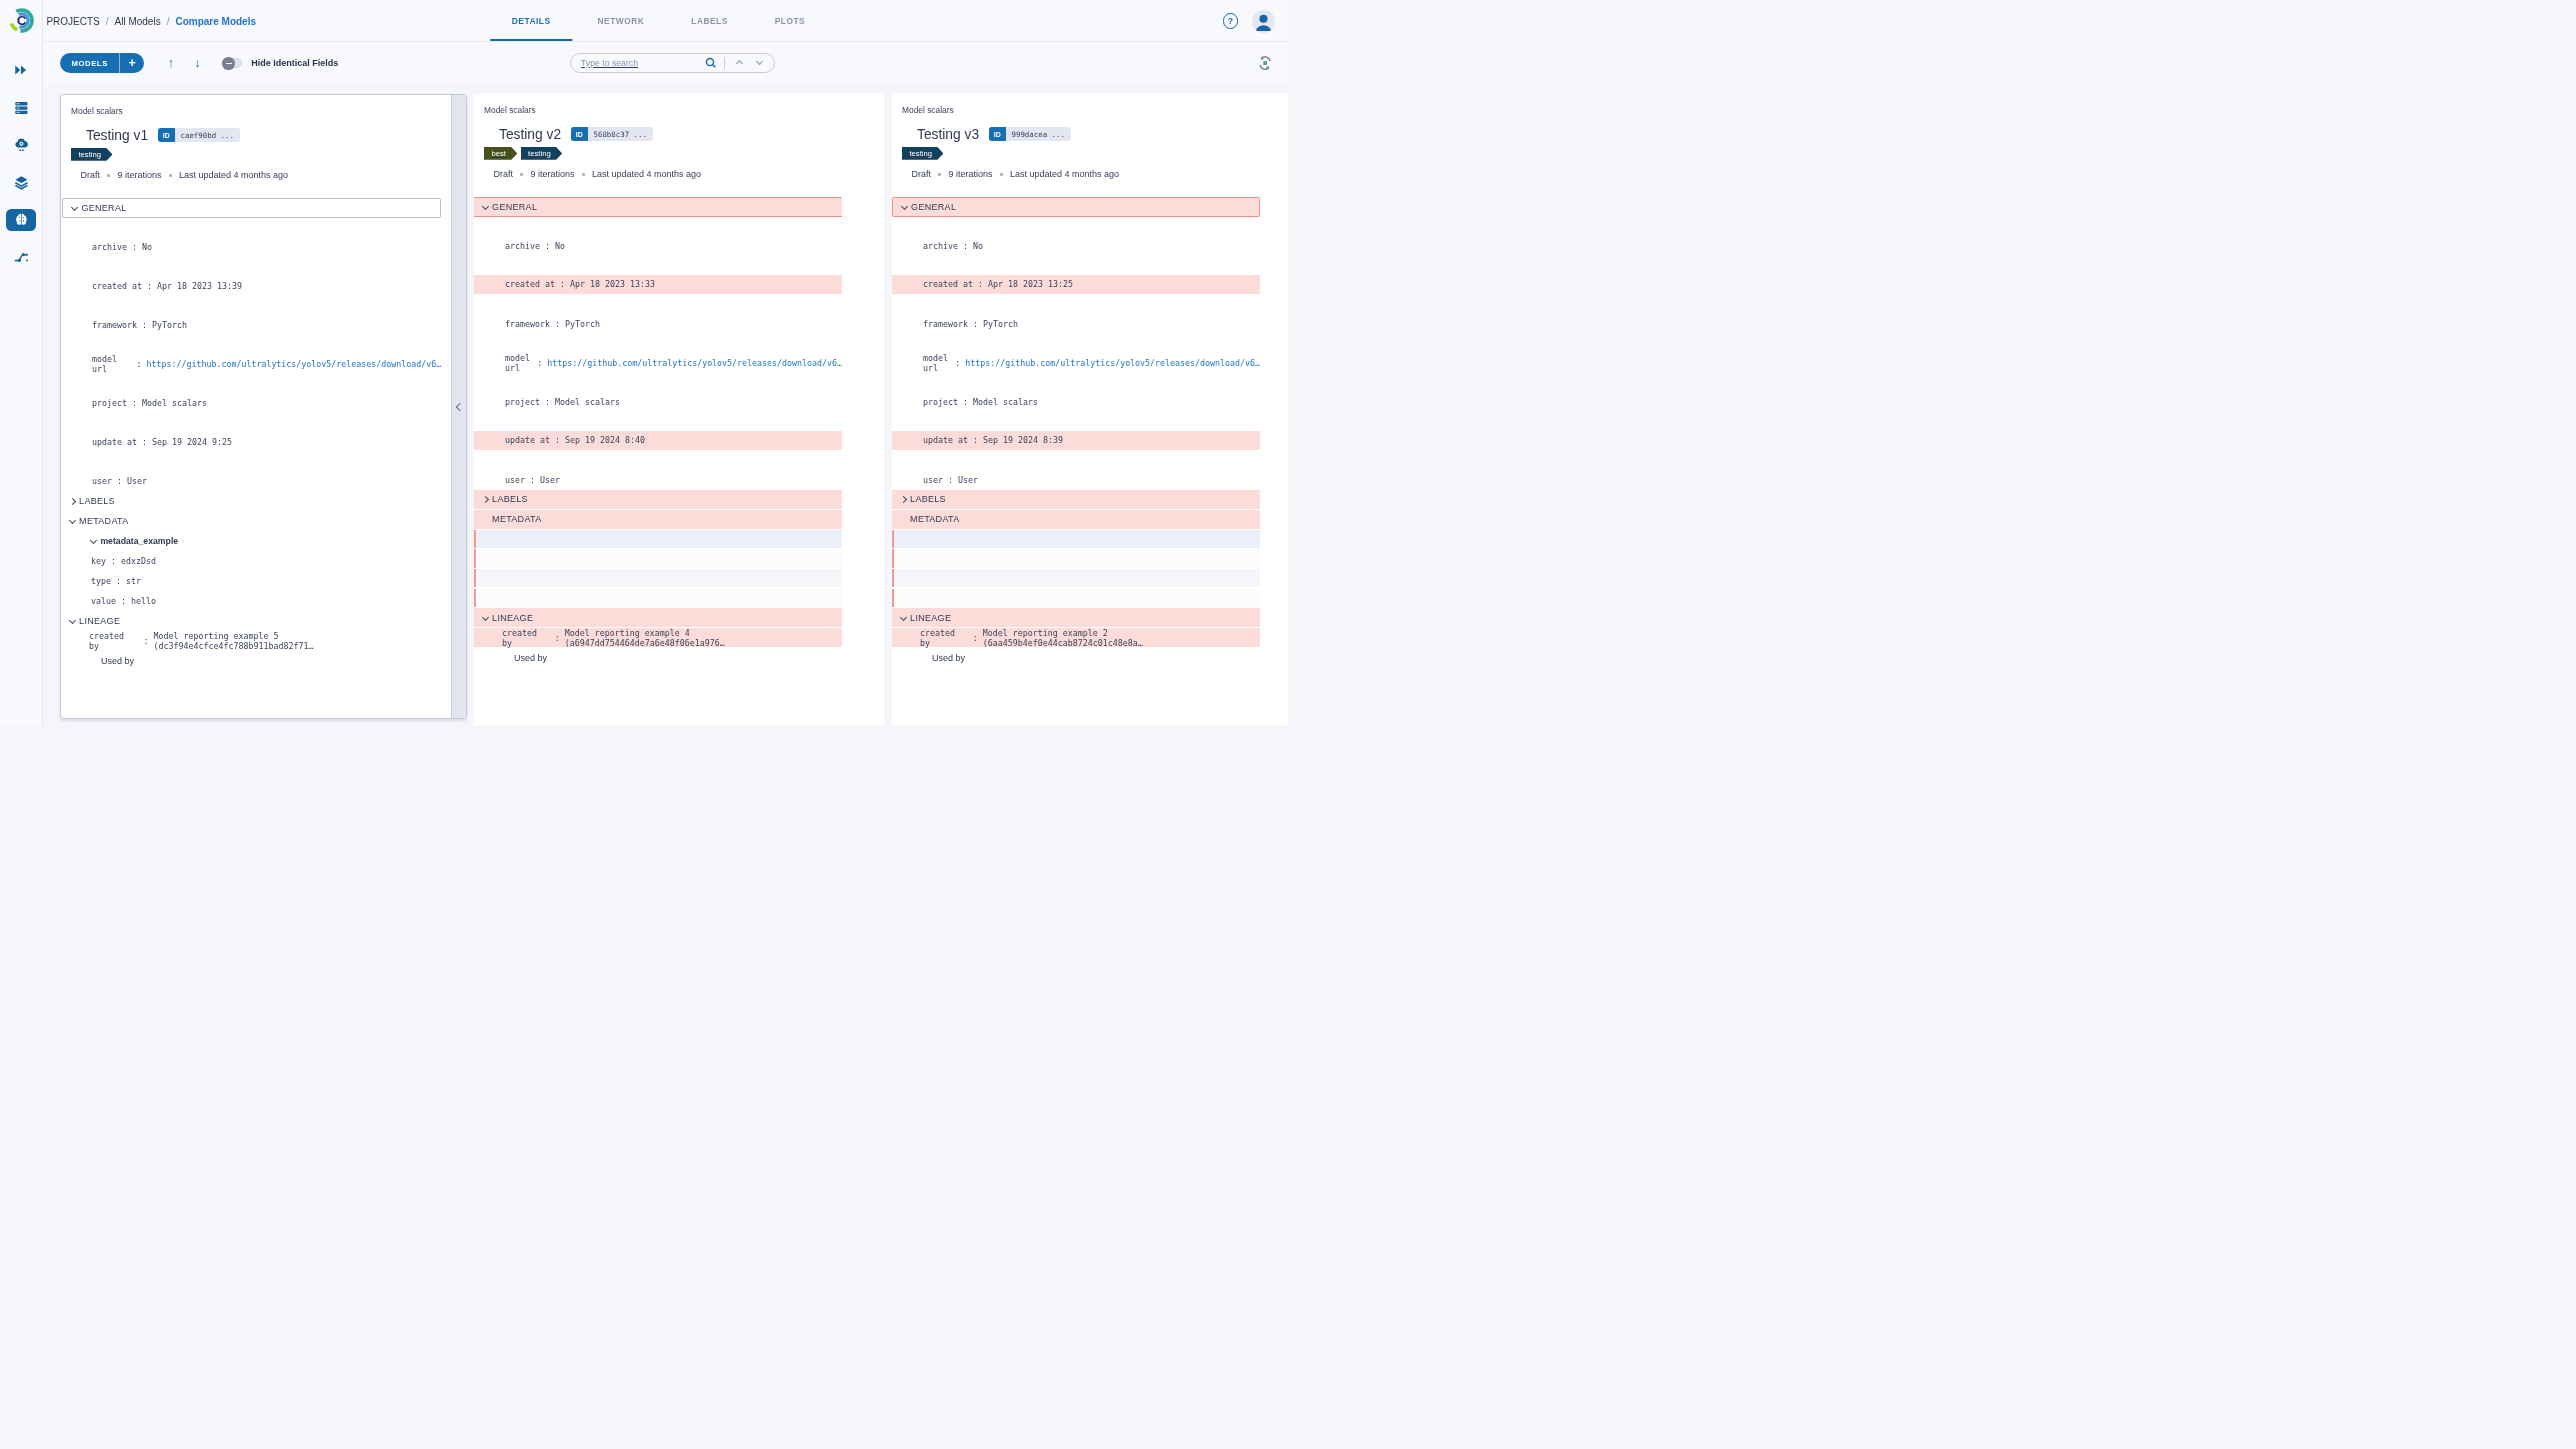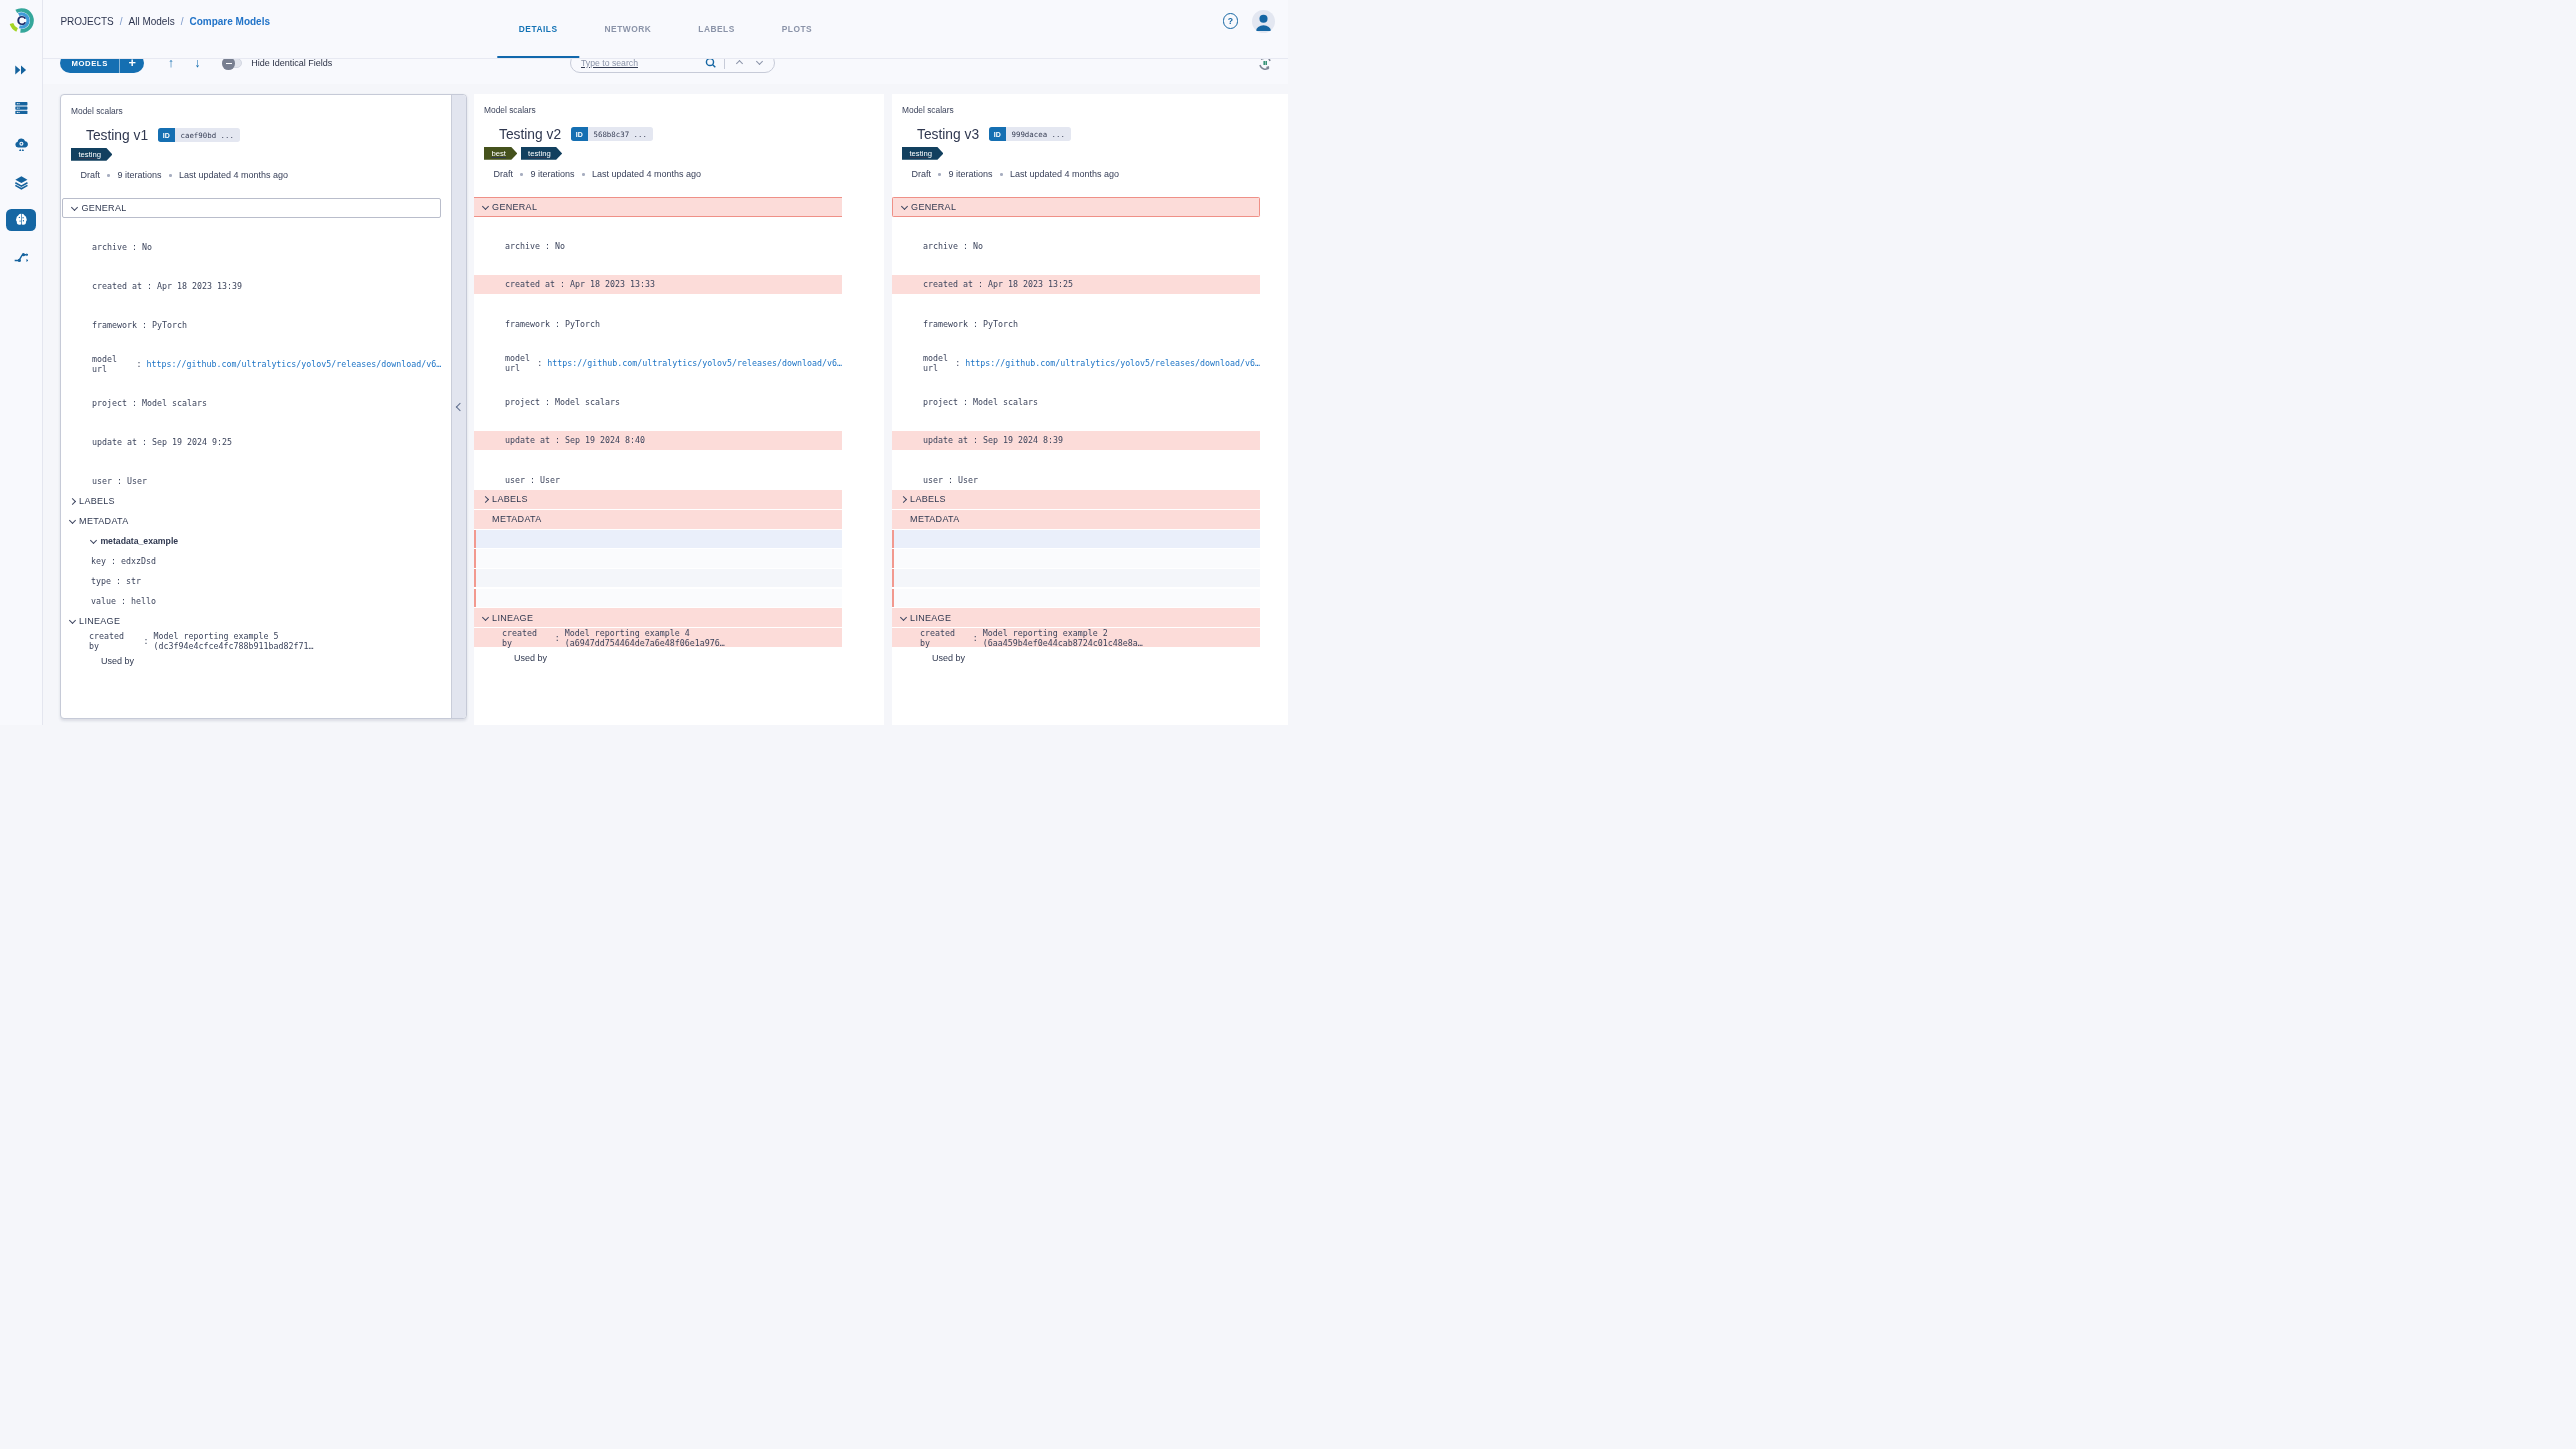--- a/index.html
+++ b/index.html
@@ -11,21 +11,21 @@
   .sidebar{position:absolute;left:0;top:0;width:43px;height:100%;background:#f8f9fd;border-right:0.7px solid #e4e6ef;z-index:6;}
   .logo{position:absolute;top:6.7px;left:8px;width:27px;height:27px;}
   .side-icons{position:absolute;top:59px;left:0;width:100%;display:flex;flex-direction:column;align-items:center;gap:16px;}
   .side-icon{width:29.5px;height:21.5px;display:flex;align-items:center;justify-content:center;border-radius:5.4px;cursor:pointer;}
   .side-icon svg{fill:#15639e;}
   .side-icon .stk{stroke:#15639e;fill:none;}
   .side-icon.active{background:#1566a3;}
   .side-icon.active svg{fill:#fff;}
 
   
-  .topbar{position:absolute;left:43px;right:0;top:0;height:59px;background:#f8f9fd;border-bottom:0.7px solid #e7e9f2;z-index:5;}
+  .topbar{position:absolute;left:29px;right:0;top:0;height:42px;background:#f8f9fd;border-bottom:0.7px solid #e7e9f2;z-index:5;}
   .breadcrumb{position:absolute;left:17.4px;top:0;height:42px;display:flex;align-items:center;gap:6px;font-size:10px;color:#2e3650;}
   .crumb{cursor:pointer;}
   .crumb-sep{color:#7e9ccb;}
   .crumb-current{color:#2274c8;font-weight:bold;}
   .tabs{position:absolute;left:50%;transform:translateX(-50%);top:0;height:100%;display:flex;align-items:center;gap:39px;}
   .tab{font-size:8.4px;letter-spacing:0.5px;color:#8a93a8;font-weight:bold;position:relative;height:100%;
        display:flex;align-items:center;padding:0 4px;cursor:pointer;}
   .tab.active{color:#1473b5;}
   .tab.active::after{content:'';position:absolute;left:-17.4px;right:-17.4px;bottom:0;height:2px;background:#1168ac;}
   .top-actions{position:absolute;right:13.4px;top:0;height:42px;display:flex;align-items:center;gap:13.4px;}
@@ -39,21 +39,21 @@
   .models-btn{display:flex;height:19.5px;border-radius:10px;overflow:hidden;background:#156fb2;color:#fff;cursor:pointer;}
   .models-label{padding:0 11.4px;font-size:7.7px;font-weight:bold;letter-spacing:0.6px;display:flex;align-items:center;border-right:0.7px solid rgba(255,255,255,.5);}
   .models-add{width:24px;display:flex;align-items:center;justify-content:center;font-size:12.7px;font-weight:bold;}
   .arrow-btn{color:#156fb2;font-size:12.7px;cursor:pointer;line-height:1;}
   .up-arrow{margin-left:23.5px;}
   .down-arrow{margin-left:20px;}
   .toggle-group{display:flex;align-items:center;margin-left:22px;gap:8.7px;}
   .toggle{width:20px;height:10.7px;border-radius:6px;background:#e1e4ec;border:0.7px solid #d3d7e2;position:relative;cursor:pointer;}
   .toggle-knob{position:absolute;left:-1.3px;top:-1.3px;width:12.7px;height:12.7px;border-radius:50%;background:#787f90;display:flex;align-items:center;justify-content:center;}
   .toggle-knob::after{content:'';width:6px;height:1.3px;background:#fff;}
-  .toggle-label{font-size:9px;color:#2c3246;}
+  .toggle-label{font-size:9px;color:#2c3246;font-weight:bold;}
   .search-wrap{position:absolute;left:527px;top:10.7px;width:205px;height:20px;border:0.7px solid #c7cbd8;border-radius:10px;
                display:flex;align-items:center;background:#f8f9fd;}
   .search-input{flex:1;border:none;outline:none;background:transparent;padding:0 0 0 10px;font-size:8.7px;color:#333b52;font-family:"Liberation Sans",sans-serif;text-decoration:underline;}
   .search-input::placeholder{color:#8a93a8;}
   .search-icon{margin-right:7.4px;display:flex;}
   .search-div{width:0.7px;height:12px;background:#c7cbd8;}
   .search-chevs{display:flex;gap:13.4px;padding:0 11.4px;align-items:center;}
   .schev{width:6.7px;height:6.7px;position:relative;cursor:pointer;}
   .schev::before{content:'';position:absolute;width:4px;height:4px;border-left:1.2px solid #8a93a8;border-top:1.2px solid #8a93a8;left:0.7px;}
   .schev.up::before{transform:rotate(45deg);top:2px;}

